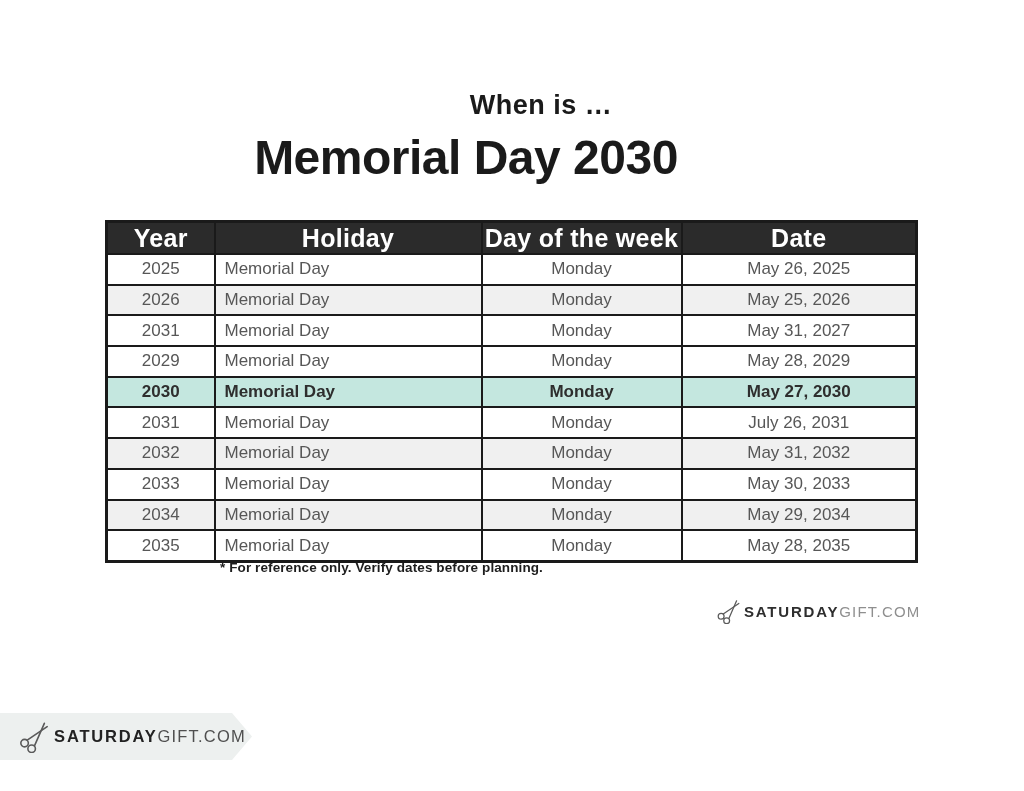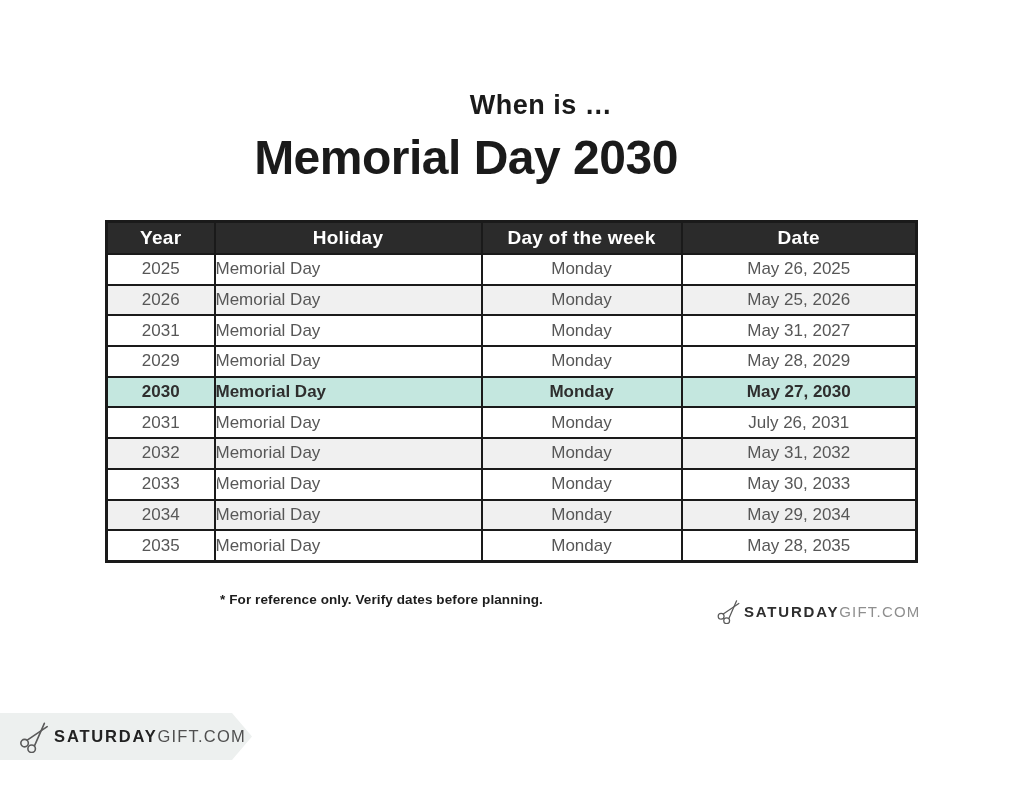--- a/index.html
+++ b/index.html
@@ -21,37 +21,37 @@
     font-size:48px;font-weight:800;color:var(--title-text);letter-spacing:-.5px;
   }
 
   table.holiday-table{
     position:absolute;left:105px;top:220px;width:810px;
     border-collapse:collapse;table-layout:fixed;
     border:3px solid var(--border);
   }
   .holiday-table th{
     background:var(--header-bg);color:var(--header-text);
-    font-size:19px;font-weight:700;height:30px;padding:0;
+    font-size:25px;font-weight:700;height:30px;padding:0;
     border:2px solid var(--border);letter-spacing:.3px;
   }
   .holiday-table td{
     height:28.7px;padding:0;font-size:17px;color:var(--body-text);
     border:2px solid var(--border);text-align:center;white-space:nowrap;
     overflow:hidden;background:#ffffff;
   }
-  .holiday-table td.col-holiday{text-align:left;}
+  .holiday-table td.col-holiday{text-align:left;padding-left:9px;}
   .holiday-table tr.alt td{background:var(--row-alt-bg);}
   .holiday-table tr.highlight td{
     background:var(--highlight-bg);font-weight:700;color:var(--highlight-text);
   }
   .holiday-table tr.light-divider td{border-top:2px dashed var(--light-divider);border-radius:13px;}
 
   .footnote{
-    position:absolute;left:220px;top:592px;font-size:13.5px;font-weight:600;
+    position:absolute;left:220px;top:560px;font-size:13.5px;font-weight:600;
     color:#1d1d1d;letter-spacing:.1px;
   }
 
   .logo{display:flex;align-items:center;justify-content:center;}
   .logo .scissors{flex:0 0 auto;}
   .logo .logo-text{white-space:nowrap;}
   .logo .logo-bold{font-weight:700;color:var(--logo-dark);letter-spacing:1.8px;}
   .logo .logo-light{font-weight:400;color:var(--logo-light);letter-spacing:1.2px;}
 
   .table-logo{position:absolute;left:716px;top:595px;height:32px;gap:3px;}

